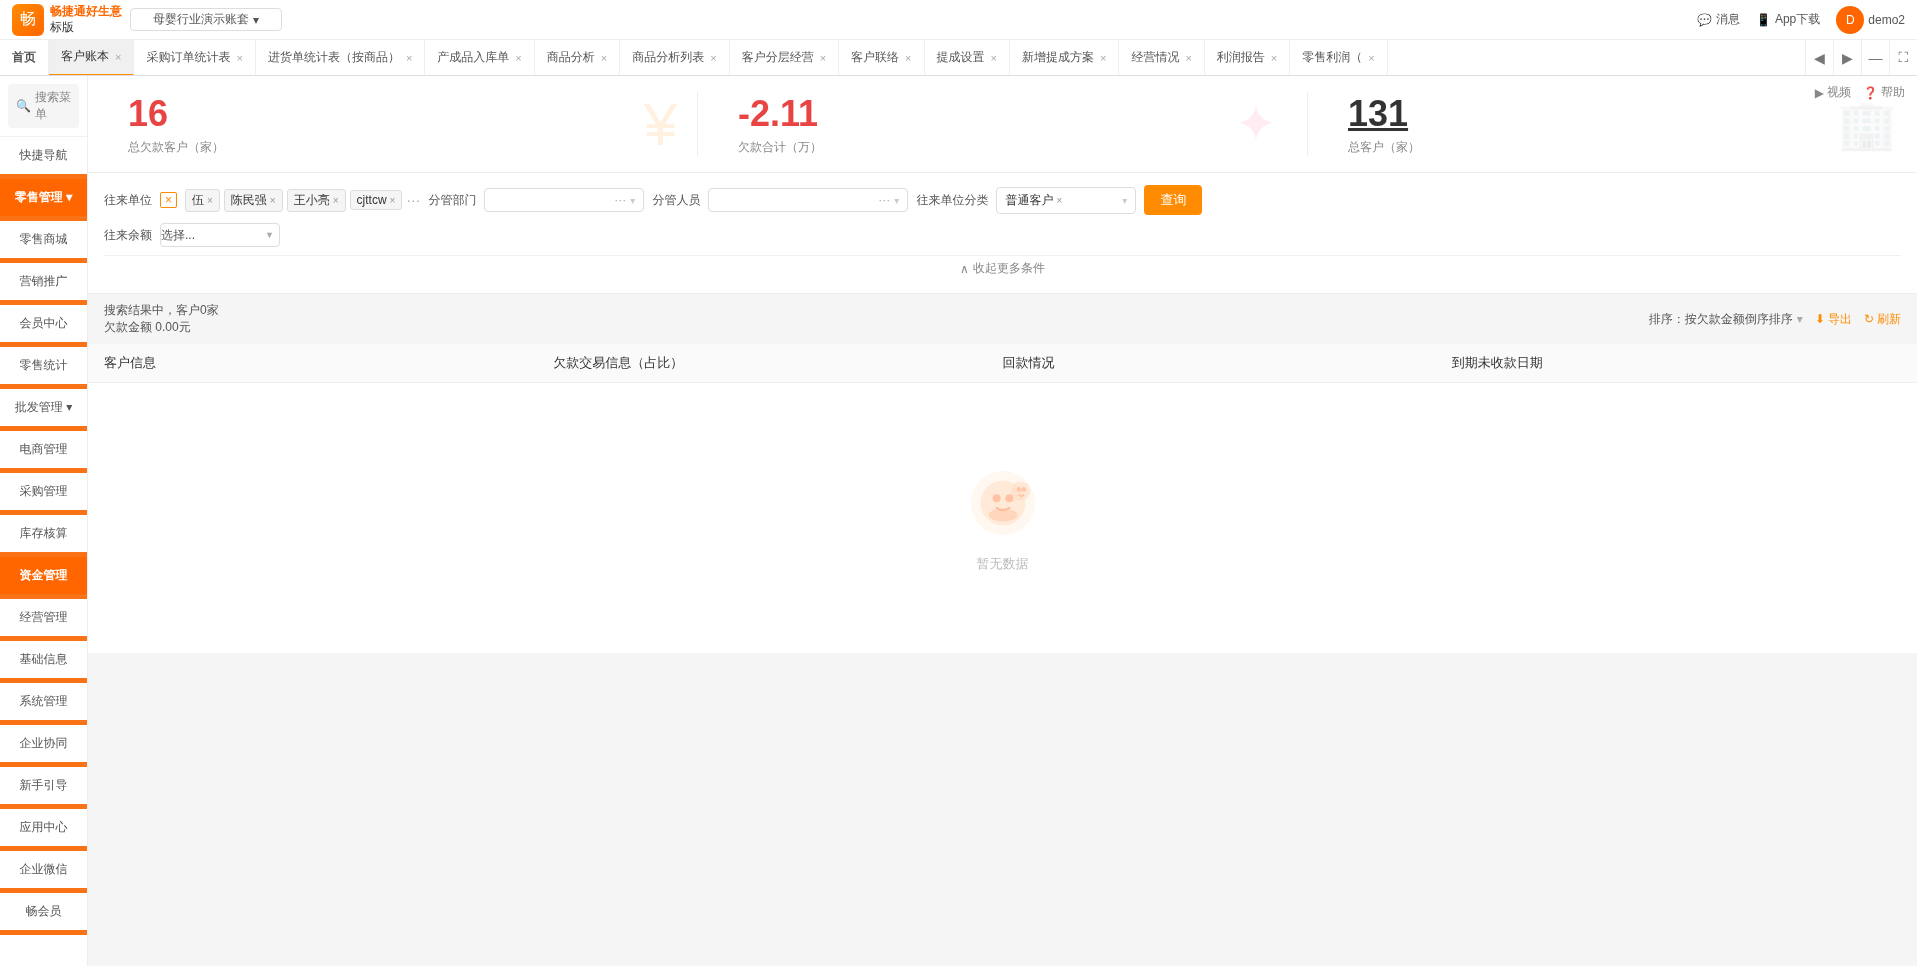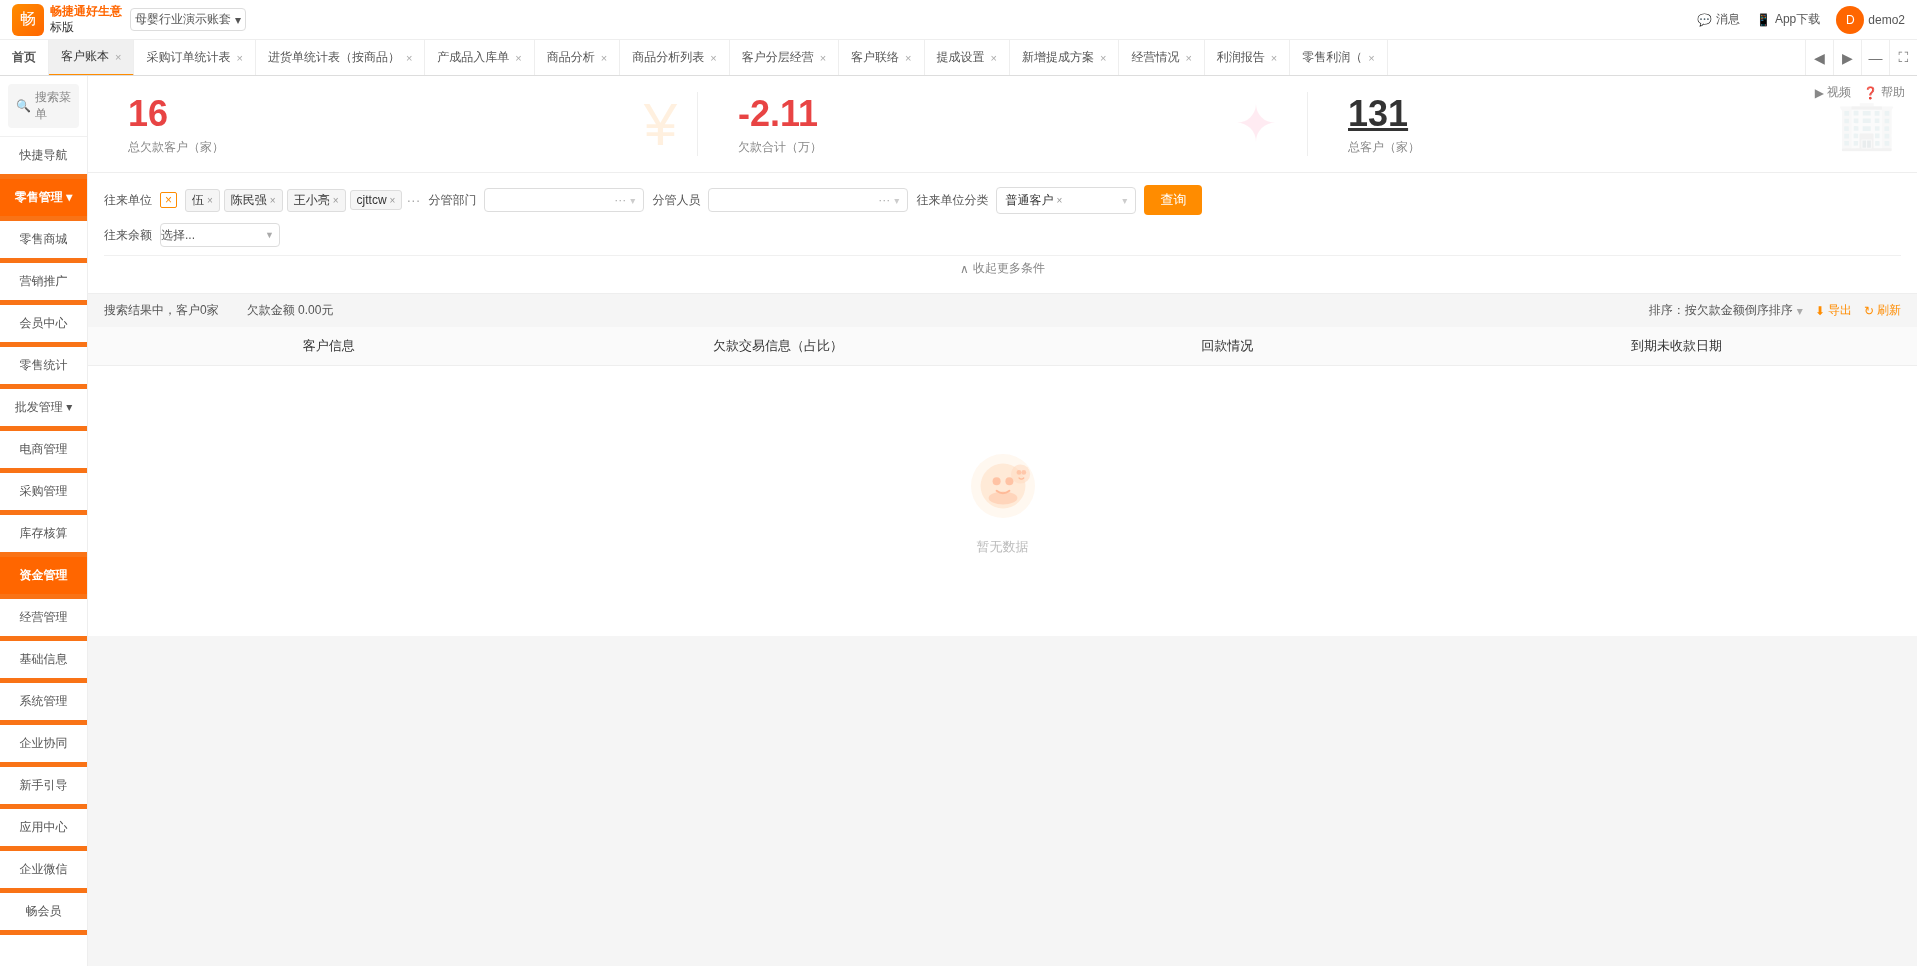--- a/index.html
+++ b/index.html
@@ -14,21 +14,21 @@
       justify-content: space-between;
       padding: 0 12px;
       border-bottom: 1px solid #eee;
       flex-shrink: 0;
     }
     .top-header-left { display: flex; align-items: center; gap: 8px; }
     .logo-area { display: flex; align-items: center; gap: 6px; }
     .logo-icon { width: 32px; height: 32px; background: linear-gradient(135deg, #ff8c00, #ff6600); border-radius: 6px; display: flex; align-items: center; justify-content: center; color: white; font-size: 16px; }
     .logo-text { font-size: 12px; color: #333; line-height: 1.3; }
     .logo-text .main { font-weight: bold; color: #ff6600; }
-    .dropdown-selector { display: flex; align-items: center; gap: 4px; border: 1px solid #ddd; border-radius: 4px; padding: 2px 4px; cursor: pointer; font-size: 12px; color: #555; }
+    .dropdown-selector { display: flex; align-items: center; gap: 4px; border: 1px solid #ddd; border-radius: 4px; padding: 2px 22px; cursor: pointer; font-size: 12px; color: #555; }
     .top-header-right { display: flex; align-items: center; gap: 16px; font-size: 12px; color: #555; }
     .header-btn { display: flex; align-items: center; gap: 4px; cursor: pointer; }
     .avatar { width: 28px; height: 28px; border-radius: 50%; background: #ff6600; display: flex; align-items: center; justify-content: center; color: white; font-size: 12px; }
 
     
     .nav-tabs {
       background: #fff;
       display: flex;
       align-items: center;
       border-bottom: 1px solid #ddd;
@@ -216,42 +216,41 @@
     
     .result-bar {
       background: #f5f5f5;
       padding: 8px 16px;
       display: flex;
       align-items: center;
       justify-content: space-between;
       font-size: 12px;
       color: #555;
     }
-    .result-left { display: flex; gap: 28px; }
+    .result-left { display: flex; gap: 0; flex-direction: column; }
     .result-right { display: flex; gap: 12px; align-items: center; }
     .result-action { display: flex; align-items: center; gap: 3px; color: #ff8c00; cursor: pointer; }
     .sort-select { display: flex; align-items: center; gap: 4px; }
 
     
     .data-table {
       background: #fff;
       width: 100%;
     }
     .table-header {
       display: grid;
       grid-template-columns: 1fr 1fr 1fr 1fr;
       background: #fafafa;
       border-bottom: 1px solid #eee;
       padding: 10px 16px;
     }
     .table-header-cell {
       font-size: 13px;
       color: #333;
       font-weight: 500;
-      text-align: center;
     }
 
     
     .empty-state {
       display: flex;
       flex-direction: column;
       align-items: center;
       justify-content: center;
       padding: 80px 0;
       color: #bbb;

